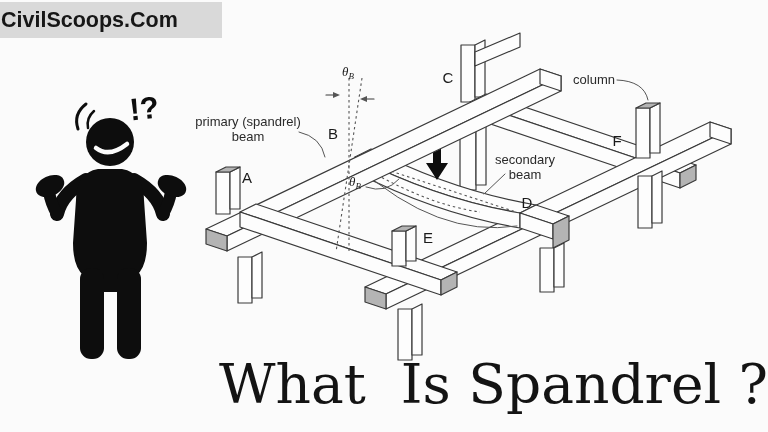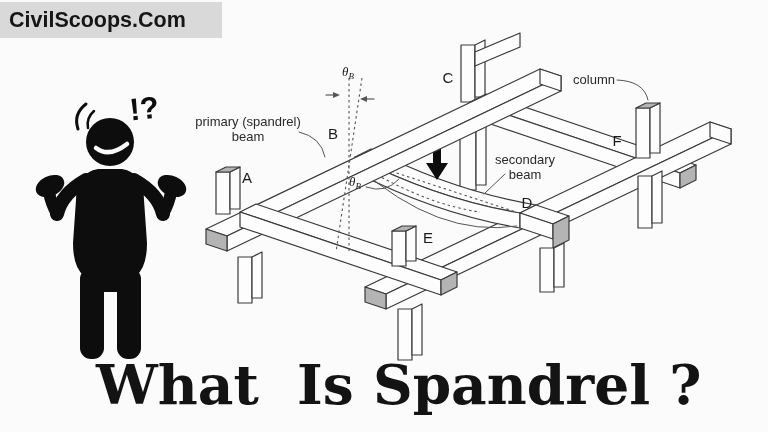--- a/index.html
+++ b/index.html
@@ -3,28 +3,28 @@
 <meta charset="utf-8">
 <style>
   html,body{margin:0;padding:0;}
   body{
     width:768px;height:432px;position:relative;overflow:hidden;
     background:#fbfbfb;font-family:"Liberation Sans",sans-serif;
   }
   .banner{
     position:absolute;left:0;top:2px;width:222px;height:36px;
     background:#d9d9d9;display:flex;align-items:center;box-sizing:border-box;
-    padding-left:9px;
+    padding-left:1px;
   }
   .banner span{
     font-weight:bold;font-size:21.5px;color:#161616;letter-spacing:0px;
   }
   .page-title{
-    position:absolute;left:96px;right:0;top:352px;text-align:left;
-    font-family:"DejaVu Serif","Liberation Serif",serif;font-weight:bold;
+    position:absolute;left:96px;right:0;top:352px;text-align:right;
+    font-family:"DejaVu Serif","Liberation Serif",serif;font-weight:normal;
     font-size:55px;color:#131313;white-space:pre;letter-spacing:0px;
   }
   svg{position:absolute;left:0;top:0;}
   .w{fill:#fdfdfd;stroke:#3a3a3a;stroke-width:1.2;stroke-linejoin:round;}
   .g{fill:#b4b4b4;stroke:#3a3a3a;stroke-width:1.2;stroke-linejoin:round;}
   .ln{fill:none;stroke:#3a3a3a;stroke-width:1.2;stroke-linecap:round;}
   .thin{fill:none;stroke:#555;stroke-width:1;stroke-linecap:round;}
   .dash{fill:none;stroke:#555;stroke-width:1.1;stroke-dasharray:2.5,3;}
   .lbl{font-family:"Liberation Sans",sans-serif;font-size:13px;fill:#2a2a2a;}
   .jl{font-family:"Liberation Sans",sans-serif;font-size:15px;fill:#1a1a1a;}

